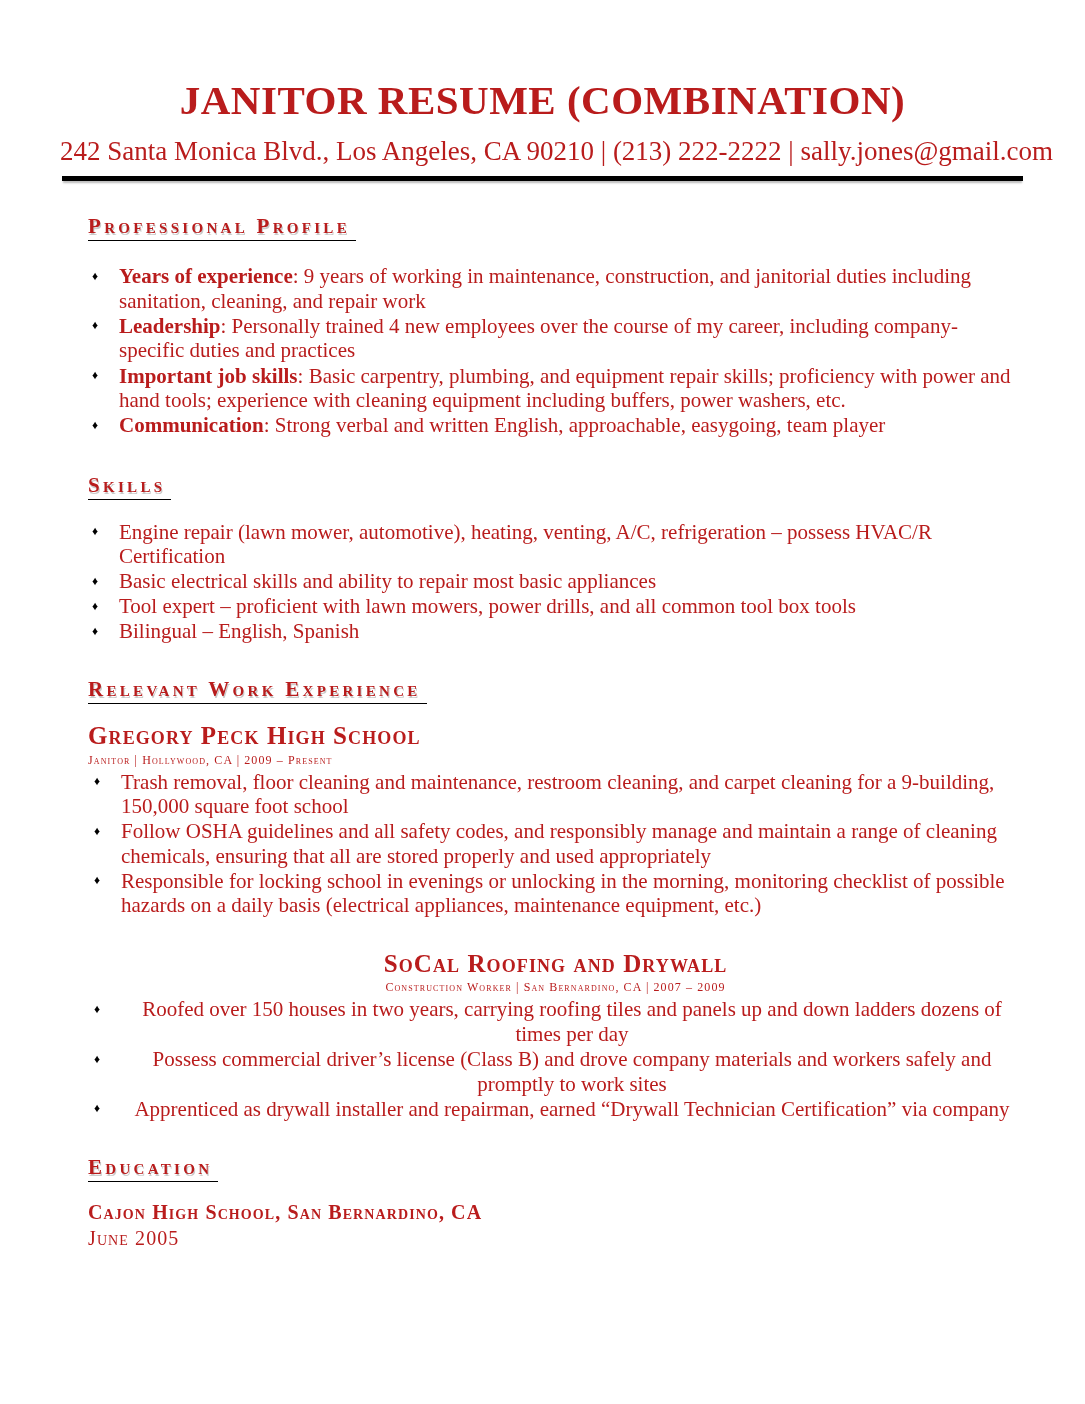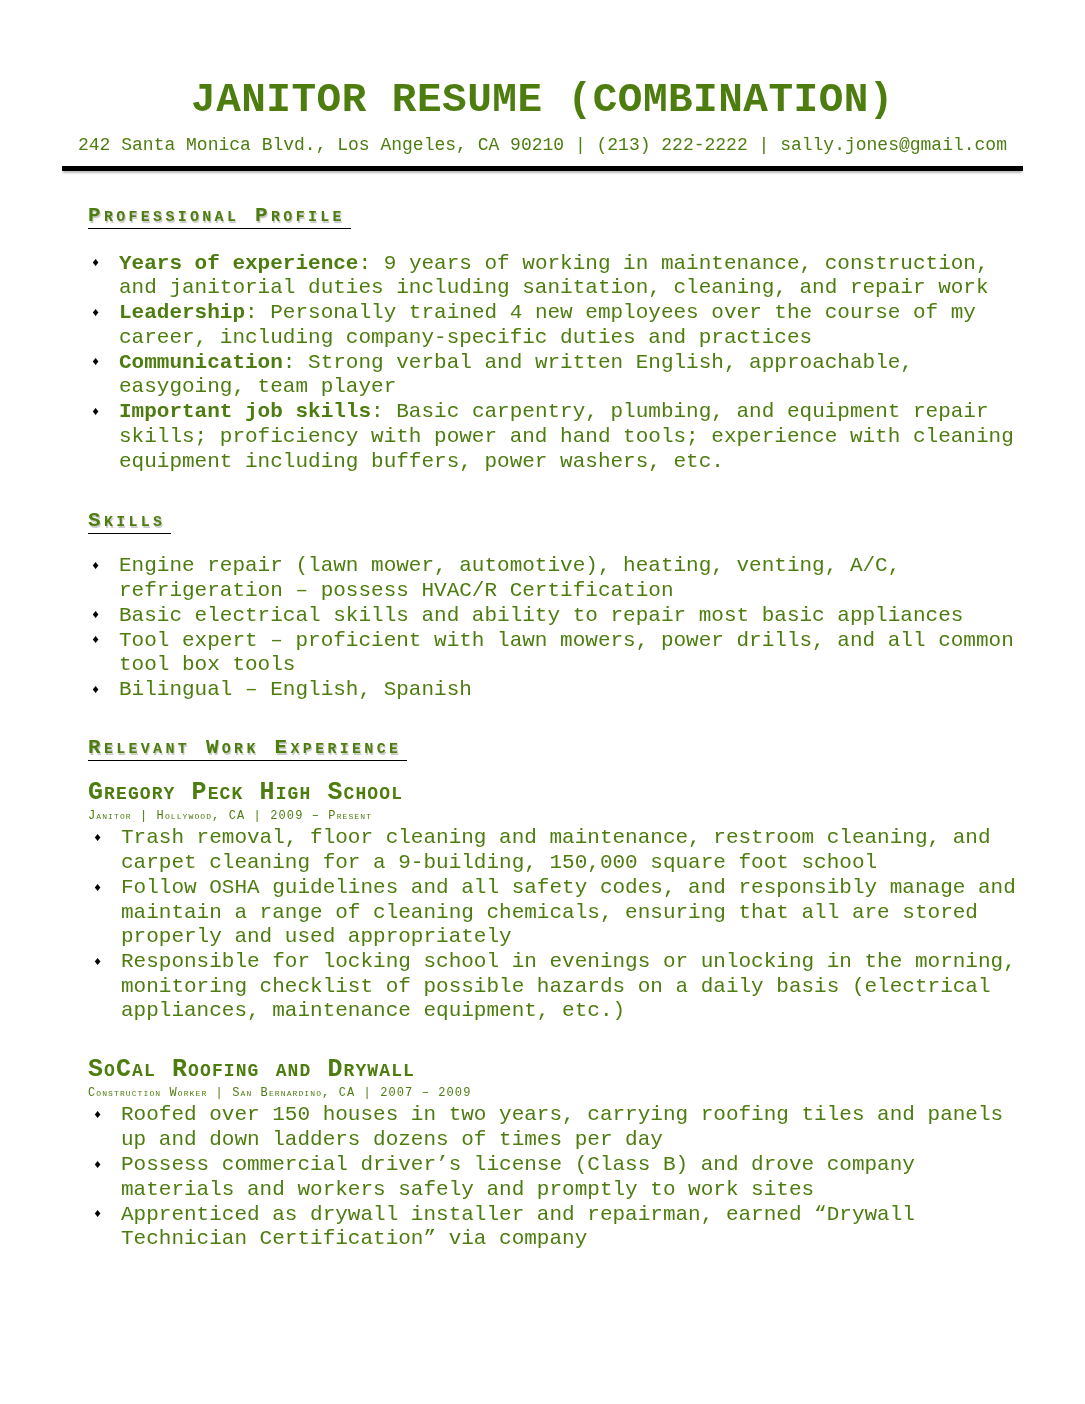--- a/index.html
+++ b/index.html
@@ -5,41 +5,41 @@
   html, body {
     margin: 0;
     padding: 0;
     background: #ffffff;
   }
   .page {
     position: relative;
     width: 1085px;
     height: 1404px;
     background: #ffffff;
-    font-family: Liberation Mono, monospace;
-    color: #4d7c0f;
+    font-family: Liberation Serif, serif;
+    color: #b91c1c;
     box-sizing: border-box;
     overflow: hidden;
   }
 
   
   .header {
     padding-top: 78px;
     text-align: center;
   }
   .resume-title {
     font-size: 41px;
     font-weight: bold;
     letter-spacing: 0.5px;
     line-height: 1.12;
     margin: 0;
     padding: 0 60px;
   }
   .contact-line {
-    font-size: 18px;
+    font-size: 27px;
     line-height: 1.2;
     margin: 11px 0 0 0;
     padding: 0 60px;
     white-space: nowrap;
   }
   .header-rule {
     margin: 9px 62px 0 62px;
     height: 5px;
     background: #000000;
     box-shadow: 0 3px 2px -1px rgba(130,130,130,0.55);
@@ -98,21 +98,21 @@
     color: #000000;
   }
   ul.bullets.job-list > li { padding-left: 33px; }
   ul.bullets.job-list > li::before { left: 6px; }
 
   li b { font-weight: bold; }
 
   
   .job { margin-top: 0; }
   .job-first { margin-top: 17px; }
-  .job-second { margin-top: 31px; }
+  .job-second { margin-top: 31px; text-align: center; }
 
   .company {
     font-size: 25px;
     font-weight: bold;
     font-variant: small-caps;
     letter-spacing: 1.1px;
     line-height: 1.22;
     margin: 0;
   }
   .job-meta {
@@ -152,22 +152,22 @@
   </div>
   <div class="header-rule"></div>
 
   <div class="content">
 
     <div class="section sec-profile">
       <div class="section-heading">Professional Profile</div>
       <ul class="bullets profile-list">
         <li><b>Years of experience</b><span>: </span><span>9 years of working in maintenance, construction, and janitorial duties including sanitation, cleaning, and repair work</span></li>
         <li><b>Leadership</b><span>: </span><span>Personally trained 4 new employees over the course of my career, including company-specific duties and practices</span></li>
+        <li><b>Important job skills</b><span>: </span><span>Basic carpentry, plumbing, and equipment repair skills; proficiency with power and hand tools; experience with cleaning equipment including buffers, power washers, etc.</span></li>
         <li><b>Communication</b><span>: </span><span>Strong verbal and written English, approachable, easygoing, team player</span></li>
-        <li><b>Important job skills</b><span>: </span><span>Basic carpentry, plumbing, and equipment repair skills; proficiency with power and hand tools; experience with cleaning equipment including buffers, power washers, etc.</span></li>
       </ul>
     </div>
 
     <div class="section sec-skills">
       <div class="section-heading">Skills</div>
       <ul class="bullets skills-list">
         <li>Engine repair (lawn mower, automotive), heating, venting, A/C, refrigeration – possess HVAC/R Certification</li>
         <li>Basic electrical skills and ability to repair most basic appliances</li>
         <li>Tool expert – proficient with lawn mowers, power drills, and all common tool box tools</li>
         <li>Bilingual – English, Spanish</li>
@@ -191,15 +191,22 @@
         <div class="company">SoCal Roofing and Drywall</div>
         <div class="job-meta">Construction Worker | San Bernardino, CA | 2007 – 2009</div>
         <ul class="bullets job-list">
           <li>Roofed over 150 houses in two years, carrying roofing tiles and panels up and down ladders dozens of times per day</li>
           <li>Possess commercial driver’s license (Class B) and drove company materials and workers safely and promptly to work sites</li>
           <li>Apprenticed as drywall installer and repairman, earned “Drywall Technician Certification” via company</li>
         </ul>
       </div>
     </div>
 
+    <div class="section sec-education">
+      <div class="section-heading">Education</div>
+      <div class="edu-block">
+        <div class="edu-school">Cajon High School, San Bernardino, CA</div>
+        <div class="edu-date">June 2005</div>
+      </div>
+    </div>
 
   </div>
 </div>
 
 </body></html>

